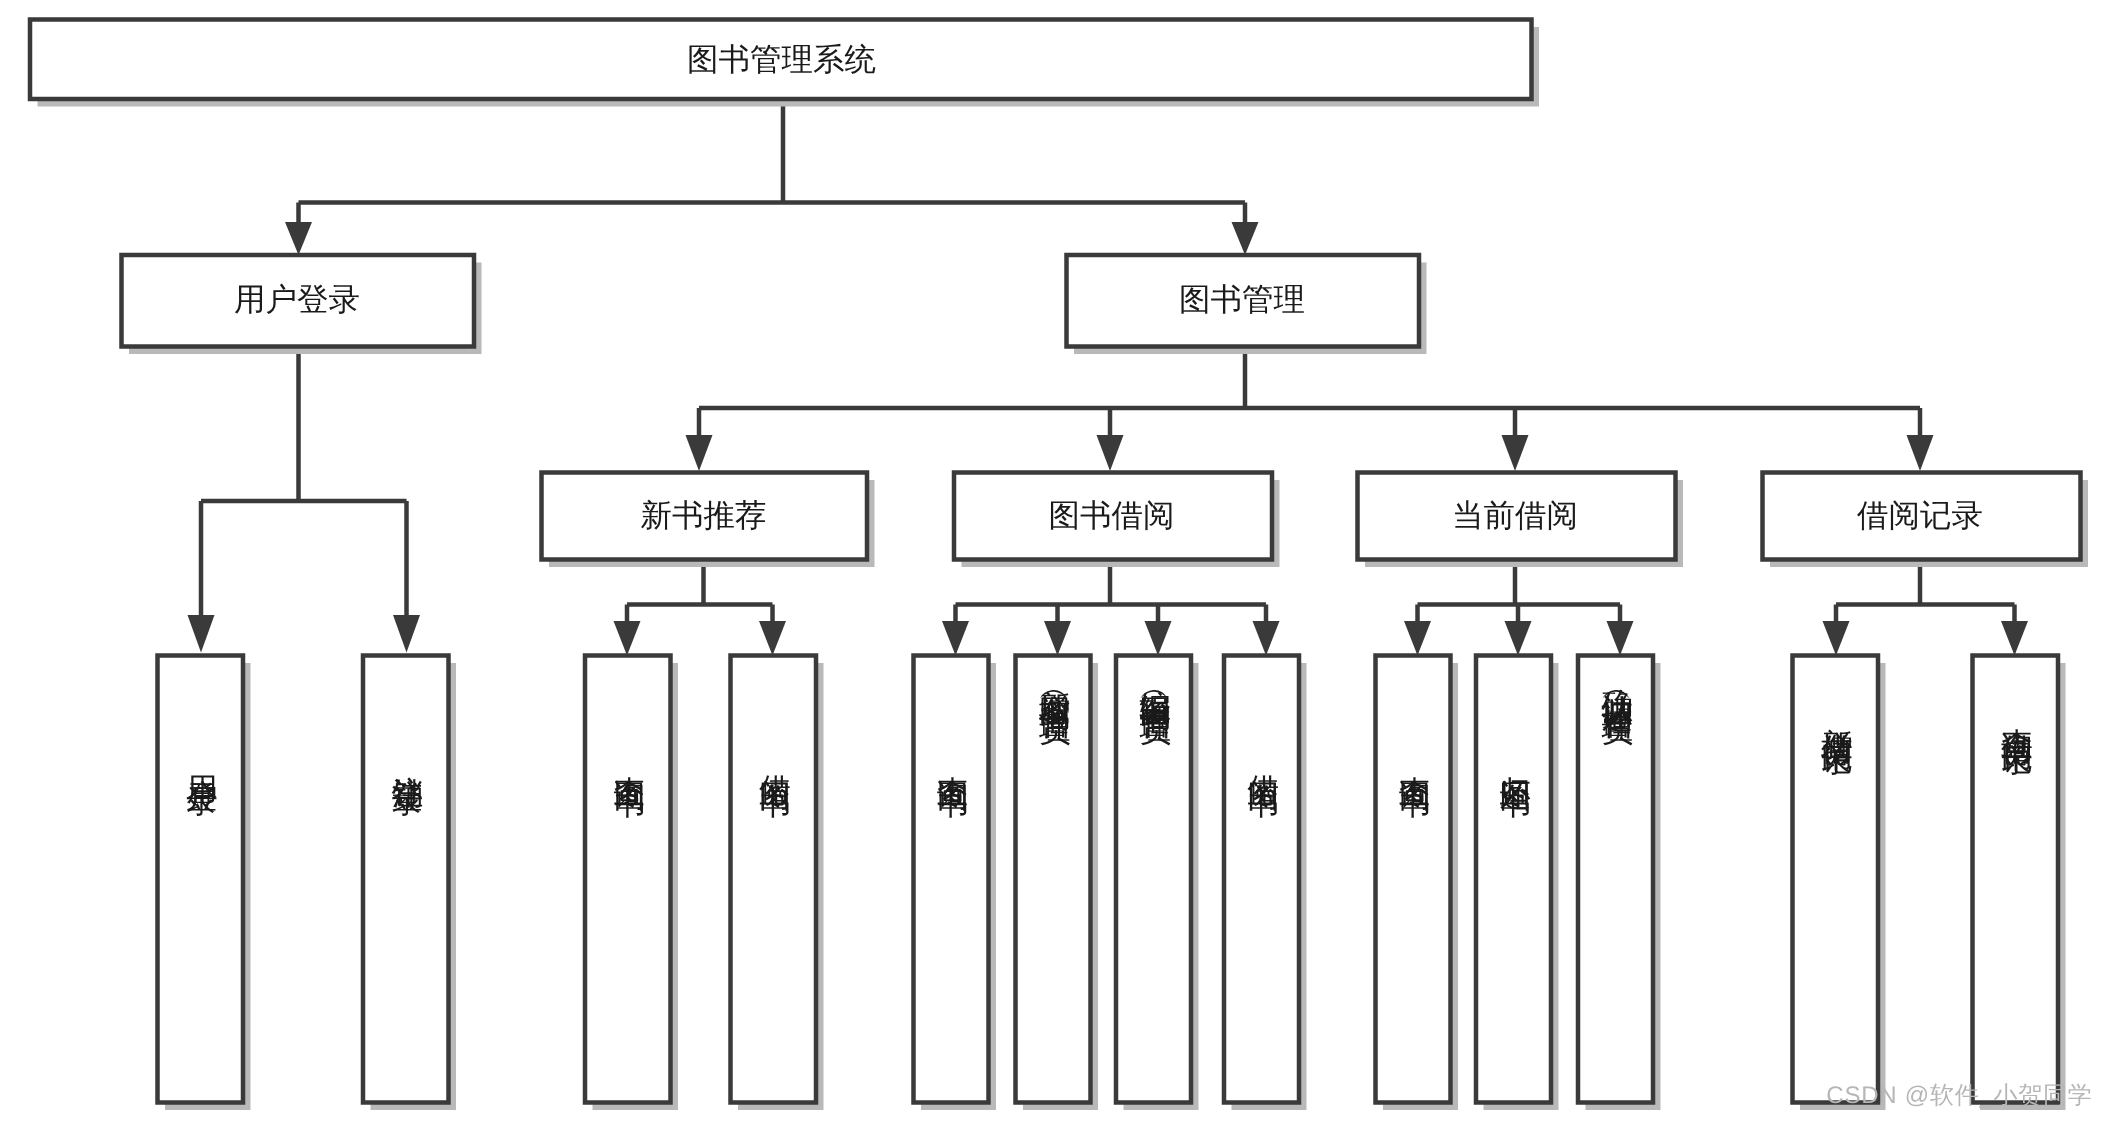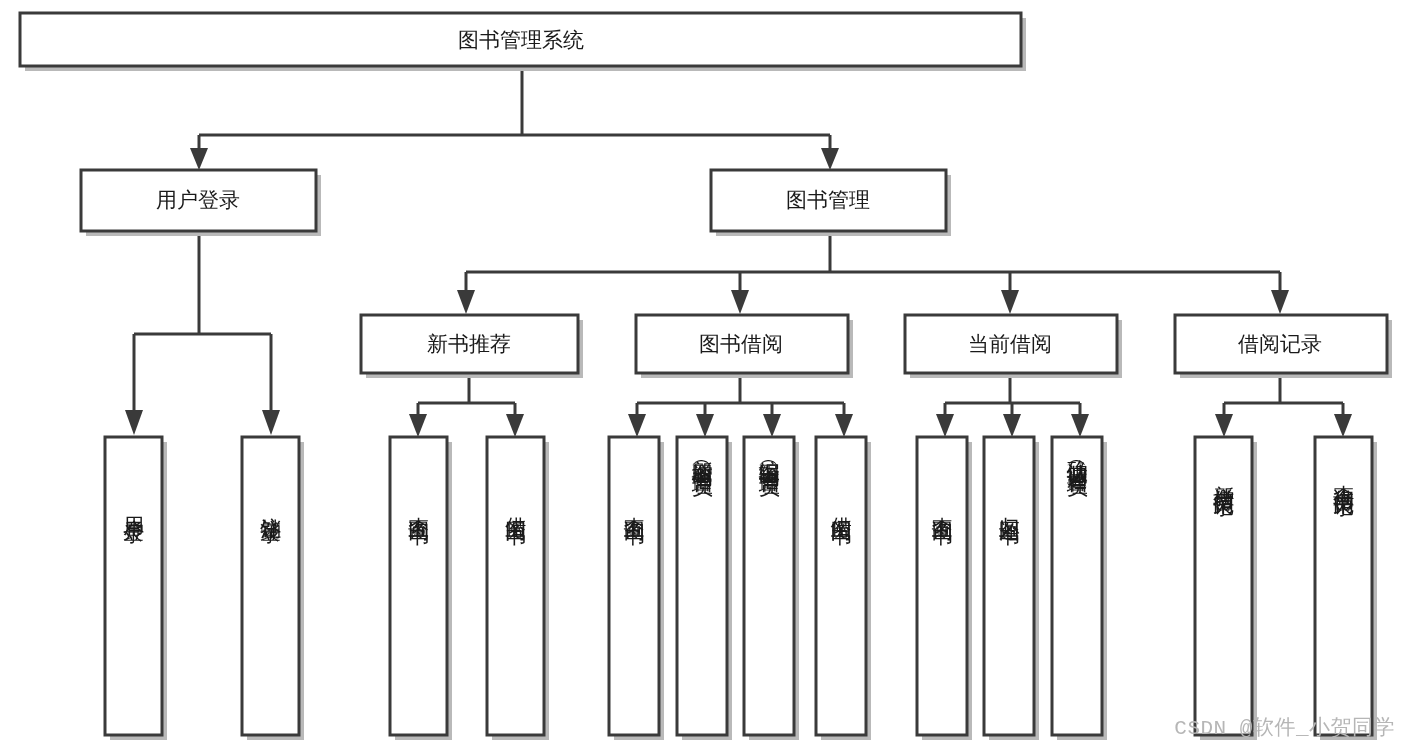--- a/index.html
+++ b/index.html
@@ -50,22 +50,22 @@
     font-size:21px;
     line-height:1.16;
     letter-spacing:2.5px;
     color:#1a1a1a;
     white-space:nowrap;
   }
   .watermark{
     position:absolute;
     right:10px;
     bottom:6px;
-    font-family:Liberation Mono, monospace;
-    font-size:21px;
+    font-family:Liberation Sans, sans-serif;
+    font-size:16px;
     color:#b6b6b6;
     letter-spacing:0.5px;
     white-space:nowrap;
   }
 </style>
 </head>
 <body>
 
 <div id="stage">
 

